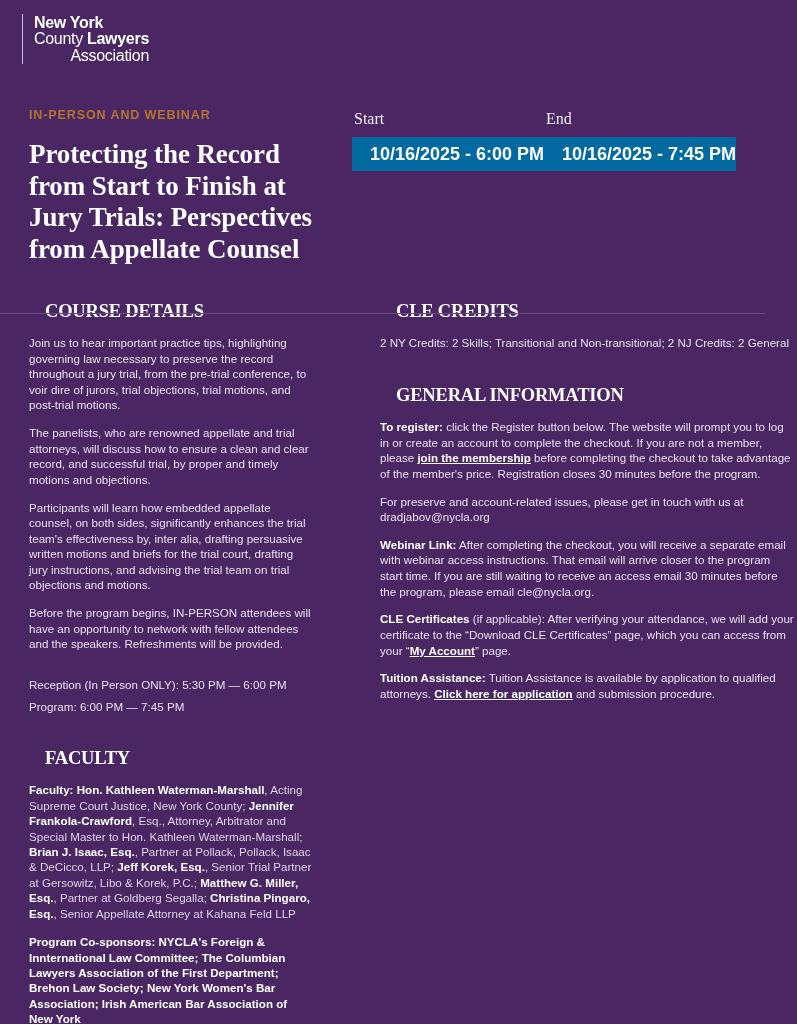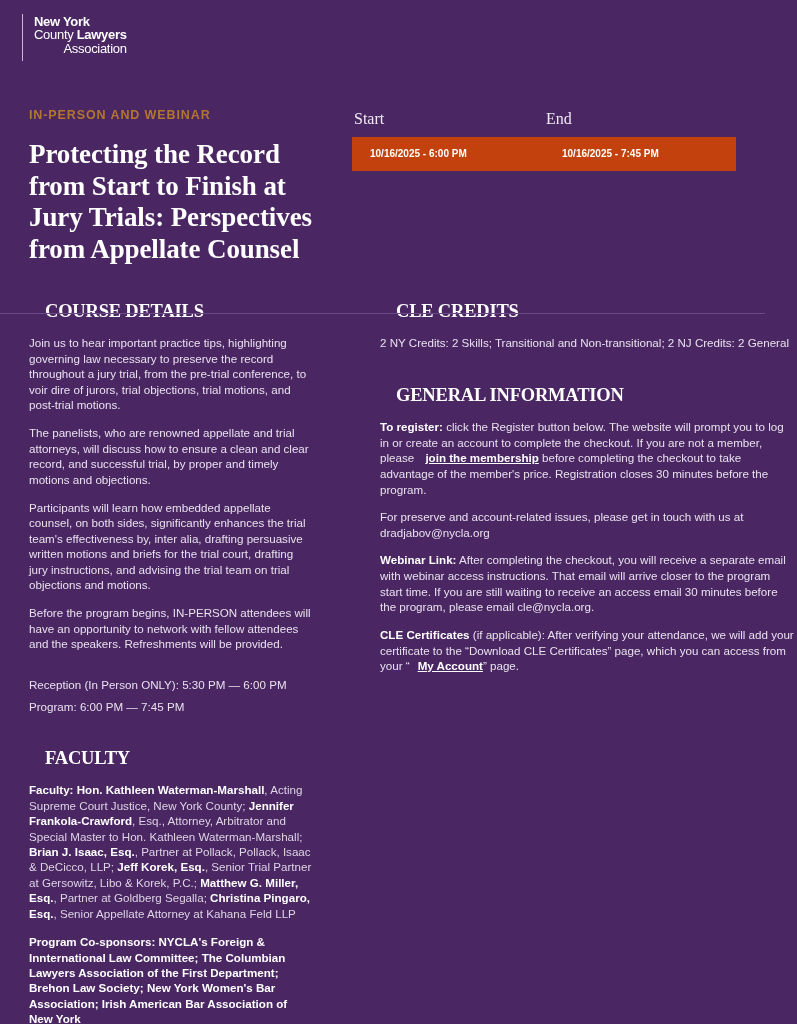--- a/index.html
+++ b/index.html
@@ -32,21 +32,21 @@
     background: #cbb8d8;
     margin-right: 11px;
     align-self: stretch;
     min-height: 47px;
   }
   .logo-text {
     line-height: 1.02;
     padding-top: 1px;
   }
   .logo-line {
-    font-size: 13px;
+    font-size: 16px;
     letter-spacing: -0.3px;
     white-space: nowrap;
     color: #ffffff;
   }
   .logo-line-1 { font-weight: bold; }
   .logo-line-2 { font-weight: 300; }
   .logo-line-2 b { font-weight: bold; }
   .logo-line-3 { font-weight: 300; text-align: right; }
 
   
@@ -85,23 +85,23 @@
     width: 192px;
   }
   .datecol + .datecol { }
   .date-label {
     font-family: "Liberation Serif", serif;
     font-size: 16px;
     color: #f0eaf4;
     margin: 0 0 9px 2px;
   }
   .date-box {
-    background: #c2410c;
-    color: #ffffff;
-    font-size: 10px;
+    background: #0369a1;
+    color: #ffffff;
+    font-size: 18px;
     font-weight: bold;
     padding: 11px 0 11px 18px;
     box-sizing: border-box;
     height: 34px;
     line-height: 12px;
     white-space: nowrap;
   }
 
   
   .divider {
@@ -145,21 +145,20 @@
     color: #e8e1ee;
     margin: 0 0 13px 0;
   }
   p.body:last-child { margin-bottom: 0; }
   p.body b { color: #ffffff; font-weight: bold; }
   .col-right p.body { font-size: 11.6px; line-height: 1.35; margin-bottom: 12px; }
   a.link {
     color: #ffffff;
     font-weight: bold;
     text-decoration: underline;
-    margin-left: 8px;
   }
   .faculty p.body { color: #ded5e5; }
   .faculty p.body b { color: #ffffff; }
   .schedule { margin-top: 25px; }
   .schedule p.body { margin-bottom: 7px; }
   .cle-line { margin-bottom: 0; }
 </style>
 </head>
 <body>
 
@@ -233,14 +232,17 @@
 
     <p class="body">
       <b>Webinar Link:</b><span> After completing the checkout, you will receive a separate email with webinar access instructions. That email will arrive closer to the program start time. If you are still waiting to receive an access email 30 minutes before the program, please email cle@nycla.org.</span>
     </p>
 
 
     <p class="body">
       <b>CLE Certificates</b><span> (if applicable): After verifying your attendance, we will add your certificate to the “Download CLE Certificates” page, which you can access from your “</span><a class="link" href="#">My Account</a><span>” page.</span>
     </p>
 
+    <p class="body">
+      <b>Tuition Assistance:</b><span> Tuition Assistance is available by application to qualified attorneys. </span><a class="link" href="#">Click here for application</a><span> and submission procedure.</span>
+    </p>
   </div>
 </div>
 
 </body></html>

